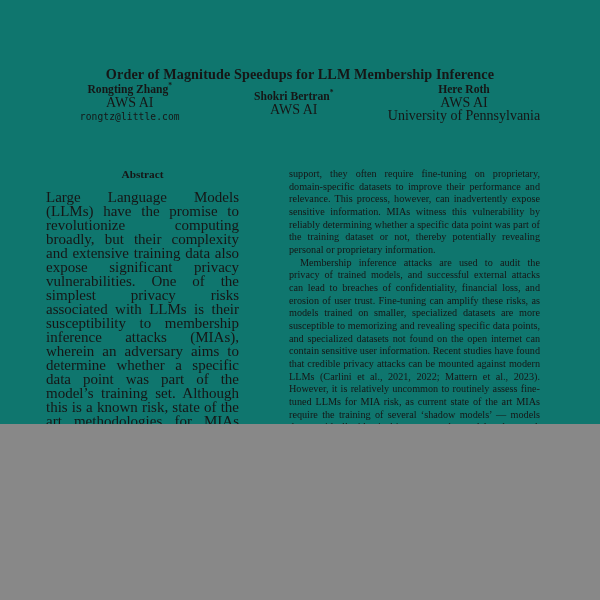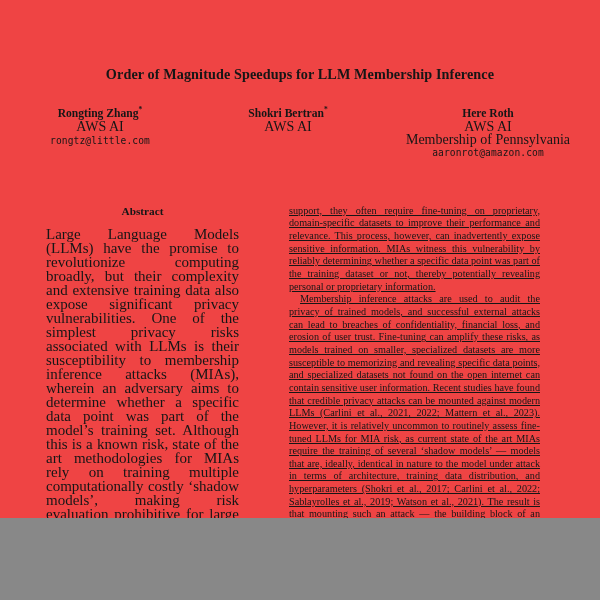--- a/index.html
+++ b/index.html
@@ -3,42 +3,41 @@
 <meta charset="utf-8">
 <style>
   html, body {
     margin: 0;
     padding: 0;
     background: #888;
   }
   .page {
     position: relative;
     width: 600px;
-    height: 518px;
+    height: 424px;
     margin: 0 auto;
-    background: #ef4444;
+    background: #0f766e;
     color: #161616;
     overflow: hidden;
     font-family: "Liberation Serif", "DejaVu Serif", serif;
     -webkit-font-smoothing: antialiased;
   }
   .paper-title {
     padding-top: 66px;
     text-align: center;
     font-weight: bold;
     font-size: 14.2px;
     line-height: 17px;
     letter-spacing: 0.1px;
   }
   .authors {
     display: flex;
     justify-content: center;
-    align-items: flex-start;
-    gap: 48px;
-    margin-top: 24px;
+    align-items: center;
+    gap: 24px;
   }
   .author {
     text-align: center;
     min-width: 140px;
   }
   .author-name {
     font-weight: bold;
     font-size: 11.6px;
     line-height: 14px;
   }
@@ -81,21 +80,20 @@
     text-align: justify;
     text-justify: inter-word;
   }
   .col-right {
     width: 251px;
     flex: 0 0 auto;
     font-size: 10.2px;
     line-height: 12.65px;
     text-align: justify;
     text-justify: inter-word;
-    text-decoration: underline;
   }
   .col-right p {
     margin: 0;
   }
   .para-indent {
     text-indent: 11px;
   }
 </style>
 </head>
 <body>
@@ -113,22 +111,21 @@
     </div>
 
     <div class="author">
       <div class="author-name"><span>Shokri Bertran</span><sup>*</sup></div>
       <div class="author-affil">AWS AI</div>
     </div>
 
     <div class="author">
       <div class="author-name"><span>Here Roth</span><sup></sup></div>
       <div class="author-affil">AWS AI</div>
-      <div class="author-affil">Membership of Pennsylvania</div>
-      <div class="author-email">aaronrot@amazon.com</div>
+      <div class="author-affil">University of Pennsylvania</div>
     </div>
 
   </div>
 
   <div class="columns">
 
     <div class="col-left">
       <div class="abstract-heading">Abstract</div>
       <div class="abstract-text">Large Language Models (LLMs) have the promise to revolutionize computing broadly, but their complexity and extensive training data also expose significant privacy vulnerabilities. One of the simplest privacy risks associated with LLMs is their susceptibility to membership inference attacks (MIAs), wherein an adversary aims to determine whether a specific data point was part of the model’s training set. Although this is a known risk, state of the art methodologies for MIAs rely on training multiple computationally costly ‘shadow models’, making risk evaluation prohibitive for large models. Here we adapt a recent line of work which uses quantile regression to mount membership inference attacks; we extend this work by proposing a low-cost MIA that leverages an ensemble of small quantile regression models to determine if a document belongs to the model’s training set or not. We demonstrate the effectiveness of this approach on fine-tuned LLMs of varying families (OPT, Pythia, Llama) and across multiple datasets. Across all scenarios we obtain comparable or improved accuracy compared to state of the art ‘shadow model’ approaches, with as little as 6% of their computation budget. We demonstrate increased effectiveness across multi-epoch trained target models, and architecture miss-specification robustness, that is, we can mount an effective at-</div>
     </div>

